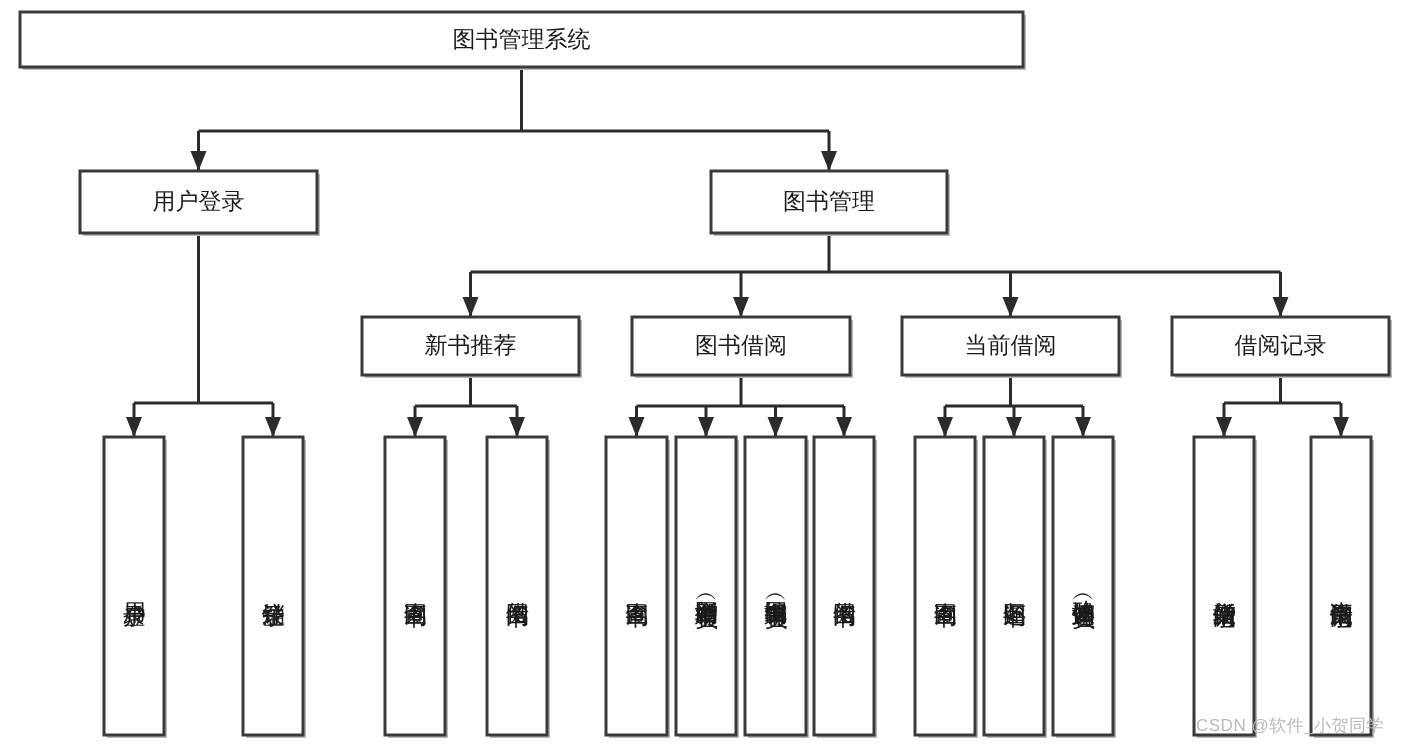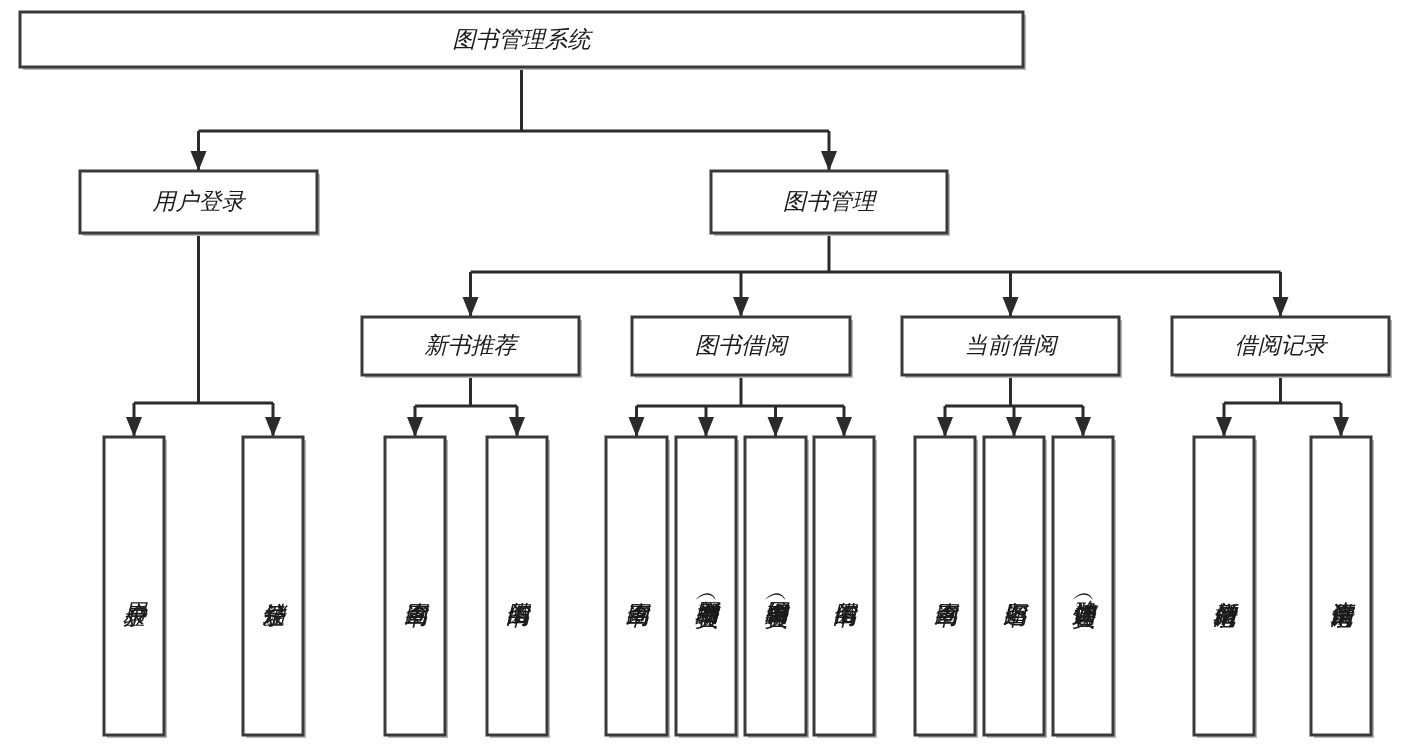--- a/index.html
+++ b/index.html
@@ -12,21 +12,20 @@
     width: 1405px;
     height: 747px;
     font-family: "Liberation Sans", "DejaVu Sans", sans-serif;
     overflow: hidden;
   }
   #diagram-root {
     position: relative;
     width: 1402px;
     height: 747px;
     background: #ffffff;
-    font-style: italic;
   }
   svg#diagram-svg {
     position: absolute;
     top: 0;
     left: 0;
     width: 1405px;
     height: 747px;
     display: block;
   }
   .node-box {
@@ -202,14 +201,15 @@
       <div class="node-label-v" style="left: 676px; top: 437px; width: 60px; height: 298px;">新增图书（管理员）</div>
       <div class="node-label-v" style="left: 745px; top: 437px; width: 61px; height: 298px;">编辑图书（管理员）</div>
       <div class="node-label-v" style="left: 814px; top: 437px; width: 60px; height: 298px;">借阅图书</div>
       <div class="node-label-v" style="left: 915px; top: 437px; width: 60px; height: 298px;">查询图书</div>
       <div class="node-label-v" style="left: 984px; top: 437px; width: 60px; height: 298px;">归还图书</div>
       <div class="node-label-v" style="left: 1053px; top: 437px; width: 60px; height: 298px;">确认归还（管理员）</div>
       <div class="node-label-v" style="left: 1194px; top: 437px; width: 60px; height: 298px;">新增借阅记录</div>
       <div class="node-label-v" style="left: 1311px; top: 437px; width: 60px; height: 298px;">查询借阅记录</div>
     </div>
 
+  <div class="watermark" style="left: 1196px; top: 714px; color: rgb(185, 185, 185);">CSDN @软件_小贺同学</div>
 
 </div>
 
 </body></html>

